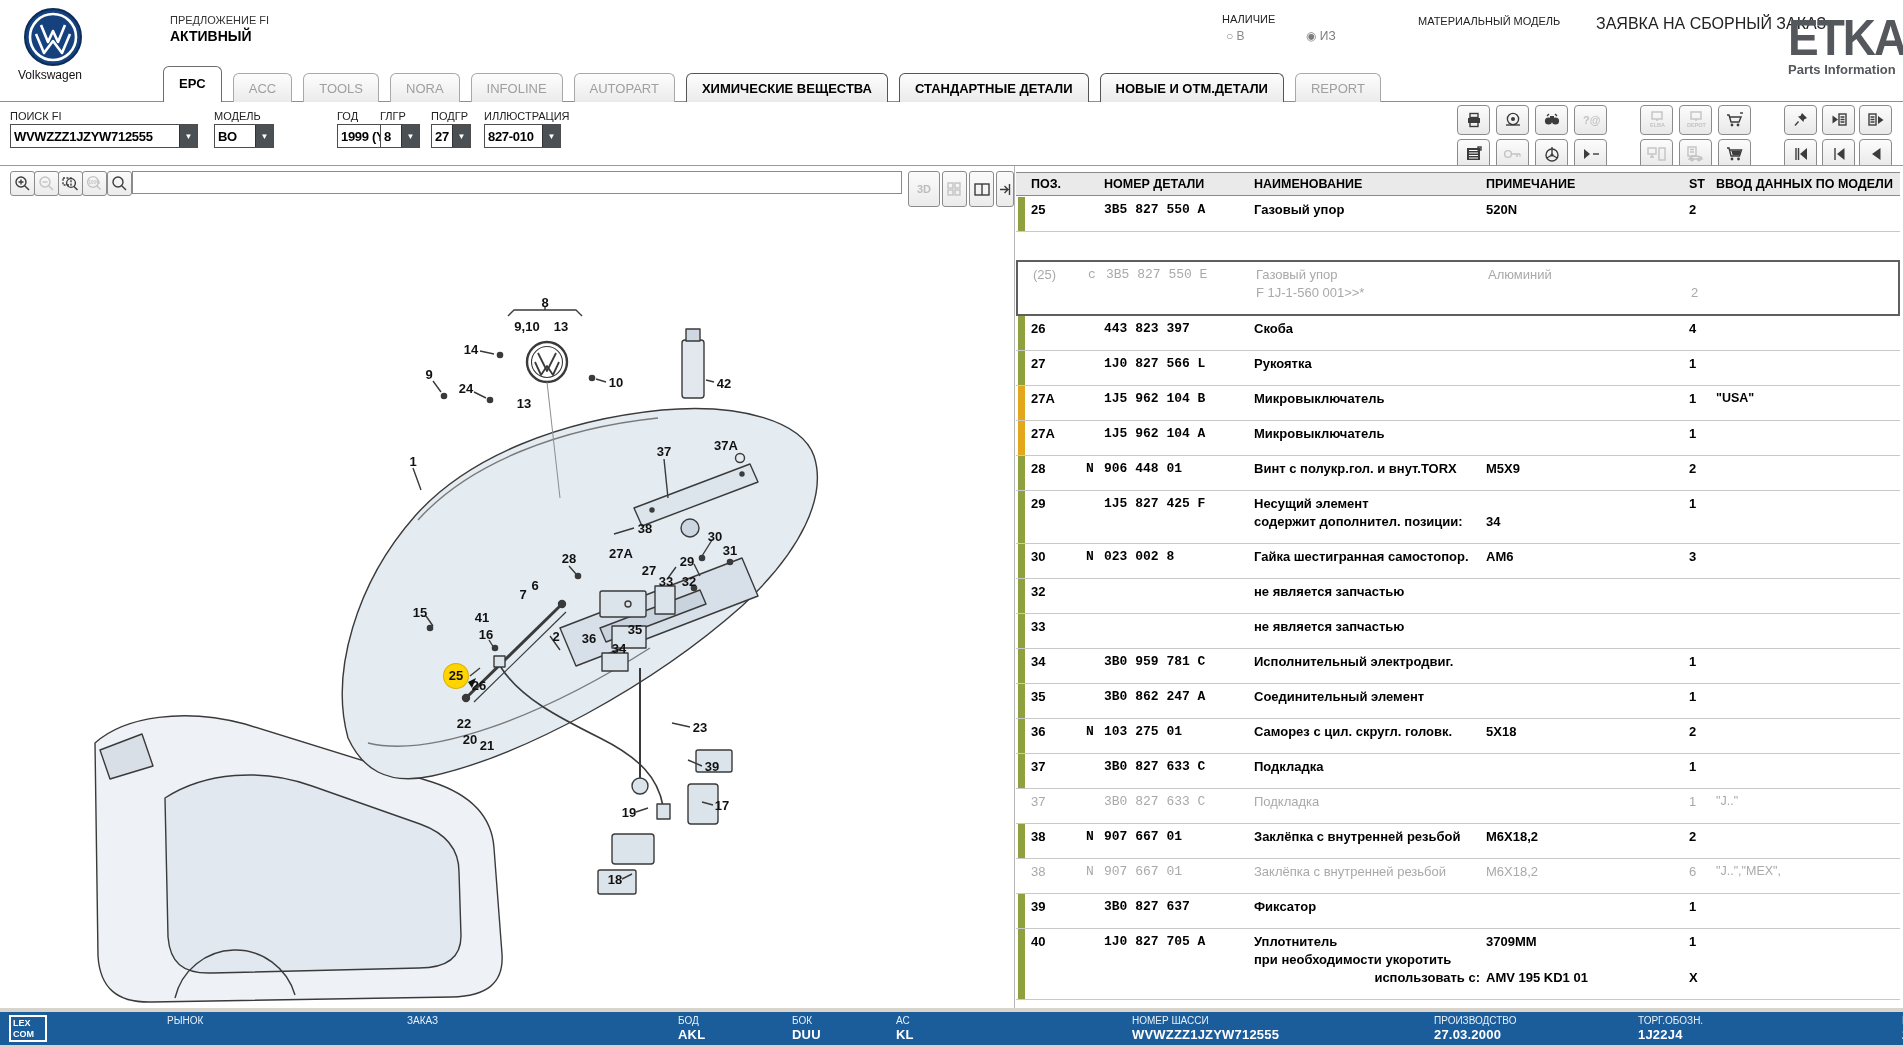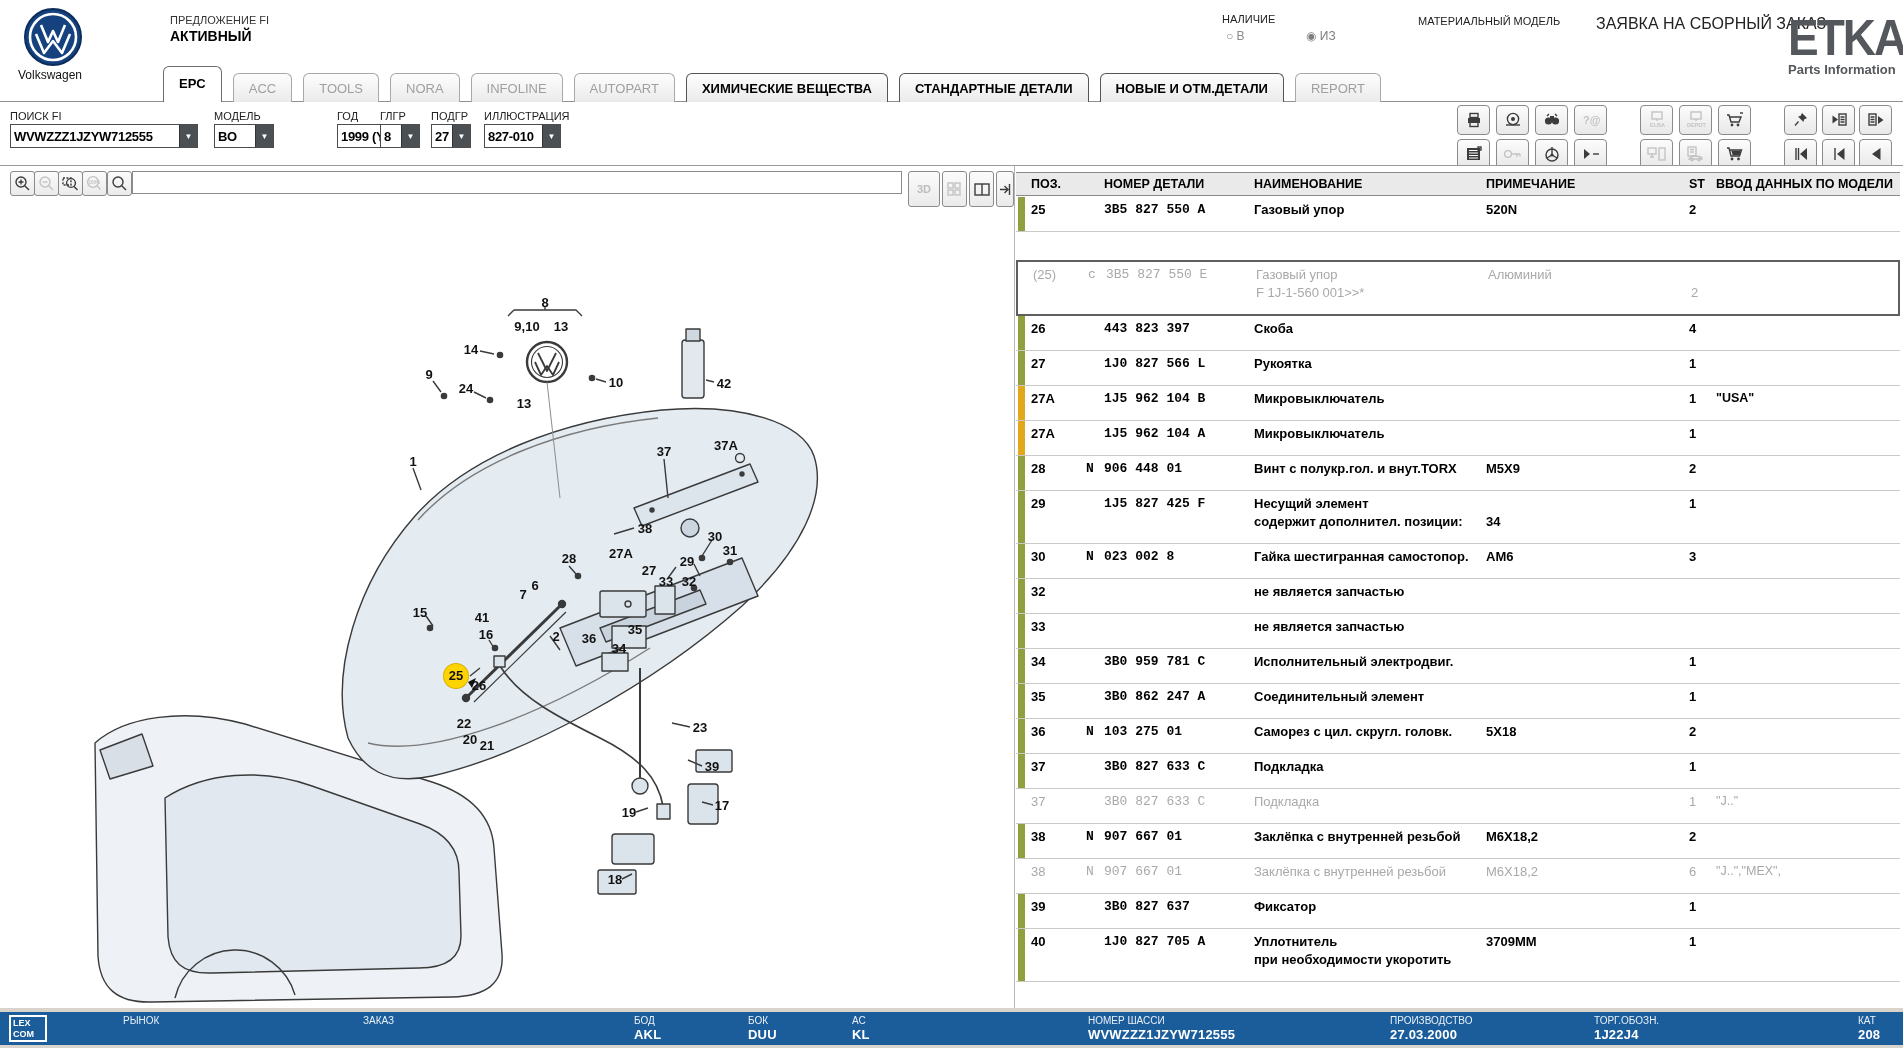--- a/index.html
+++ b/index.html
@@ -90,21 +90,21 @@
   .t-row.inactive .c-pos,.t-row.inactive .c-pre,.t-row.inactive .c-part,
   .t-row.inactive .c-name,.t-row.inactive .c-note,.t-row.inactive .c-st,
   .t-row.inactive .c-model{font-weight:400;color:#a9a9a9;}
   .t-row.boxed{border:2px solid #5f5f5f;margin-top:28px;}
   
   #statusbar{position:absolute;left:0;top:1012px;width:1903px;height:33px;background:#1b5c9b;color:#fff;}
   #statusbar-topstrip{position:absolute;left:0;top:1008px;width:1903px;height:4px;background:#d8d4cc;}
   #statusbar-bottomstrip{position:absolute;left:0;top:1045px;width:1903px;height:3px;background:#d8d4cc;}
   #lexcom{position:absolute;left:9px;top:3px;width:38px;height:27px;border:2px solid #fff;
           box-sizing:border-box;font-size:9px;font-weight:700;line-height:11px;padding:1px 2px;}
-  .sitem{position:absolute;top:3px;}
+  .sitem{position:absolute;top:3px;margin-left:44px;}
   .slabel{font-size:10px;color:#e8f0f8;}
   .svalue{font-size:13px;font-weight:700;margin-top:1px;letter-spacing:0.2px;}
 </style>
 </head>
 <body>
 
 <div id="header">
   <svg id="vw-logo" viewBox="0 0 58 58">
     <circle cx="29" cy="29" r="28" fill="#15427e"></circle>
     <circle cx="29" cy="29" r="28" fill="none" stroke="#0c2d5c" stroke-width="2"></circle>
@@ -781,20 +781,30 @@
           <div class="t-line">
             <div></div>
             <div class="c-pos"></div>
             <div class="c-pre"></div>
             <div class="c-part"></div>
             <div class="c-name">при необходимости укоротить</div>
             <div class="c-note"></div>
             <div class="c-st"></div>
             <div class="c-model"></div>
           </div>
+          <div class="t-line">
+            <div></div>
+            <div class="c-pos"></div>
+            <div class="c-pre"></div>
+            <div class="c-part"></div>
+            <div class="c-name" style="text-align: right; padding-right: 6px;">использовать с:</div>
+            <div class="c-note">AMV 195 KD1 01</div>
+            <div class="c-st">X</div>
+            <div class="c-model"></div>
+          </div>
         </div>
       </div>
   </div>
 </div>
 
 <div id="statusbar-topstrip"></div>
 <div id="statusbar">
   <div id="lexcom">
     <div>LEX</div>
     <div>COM</div>

